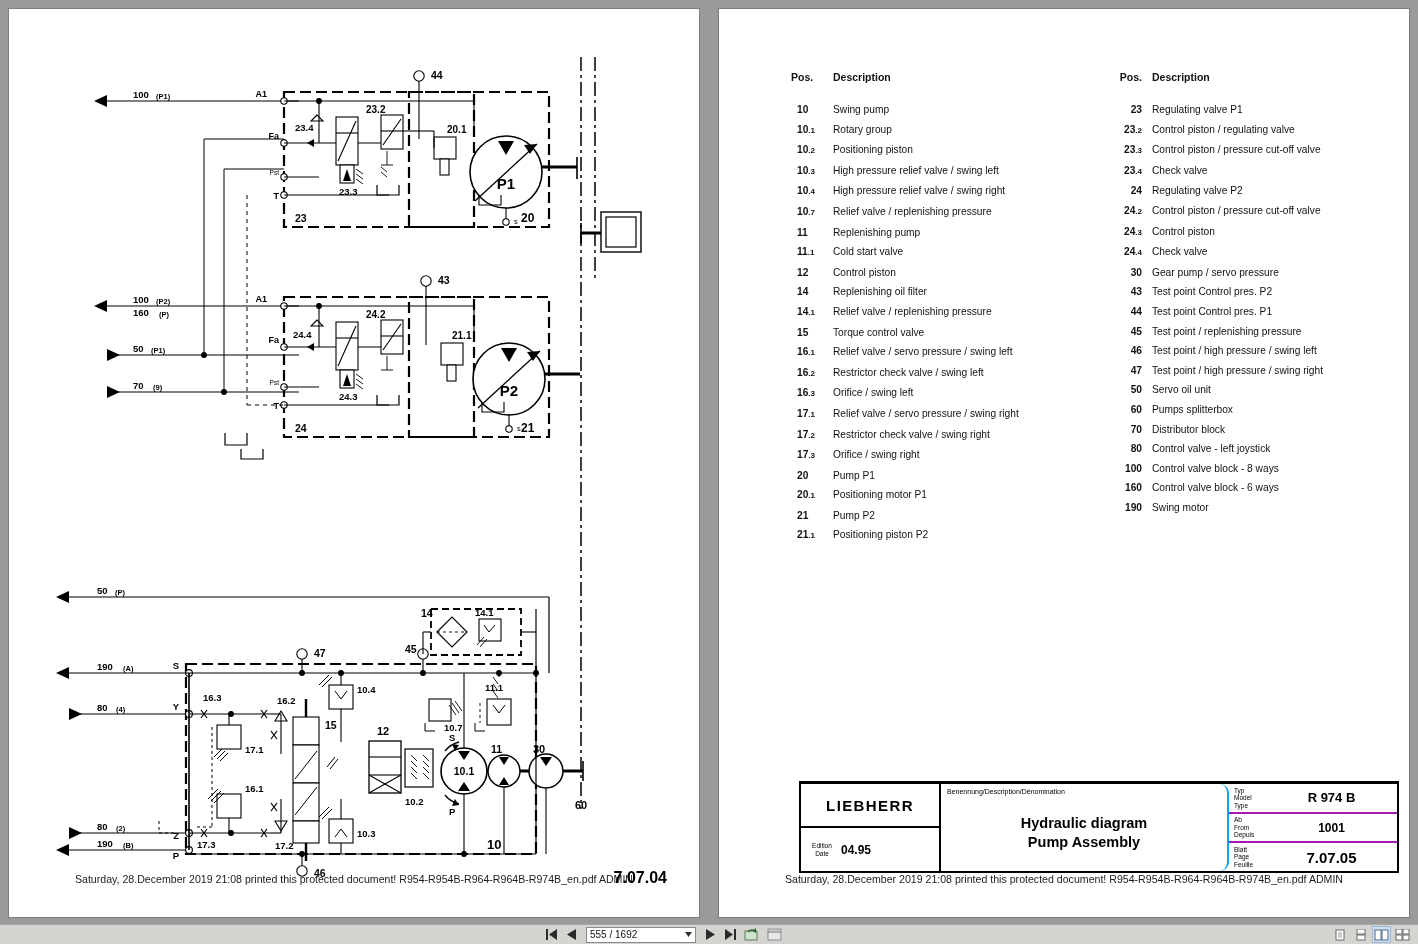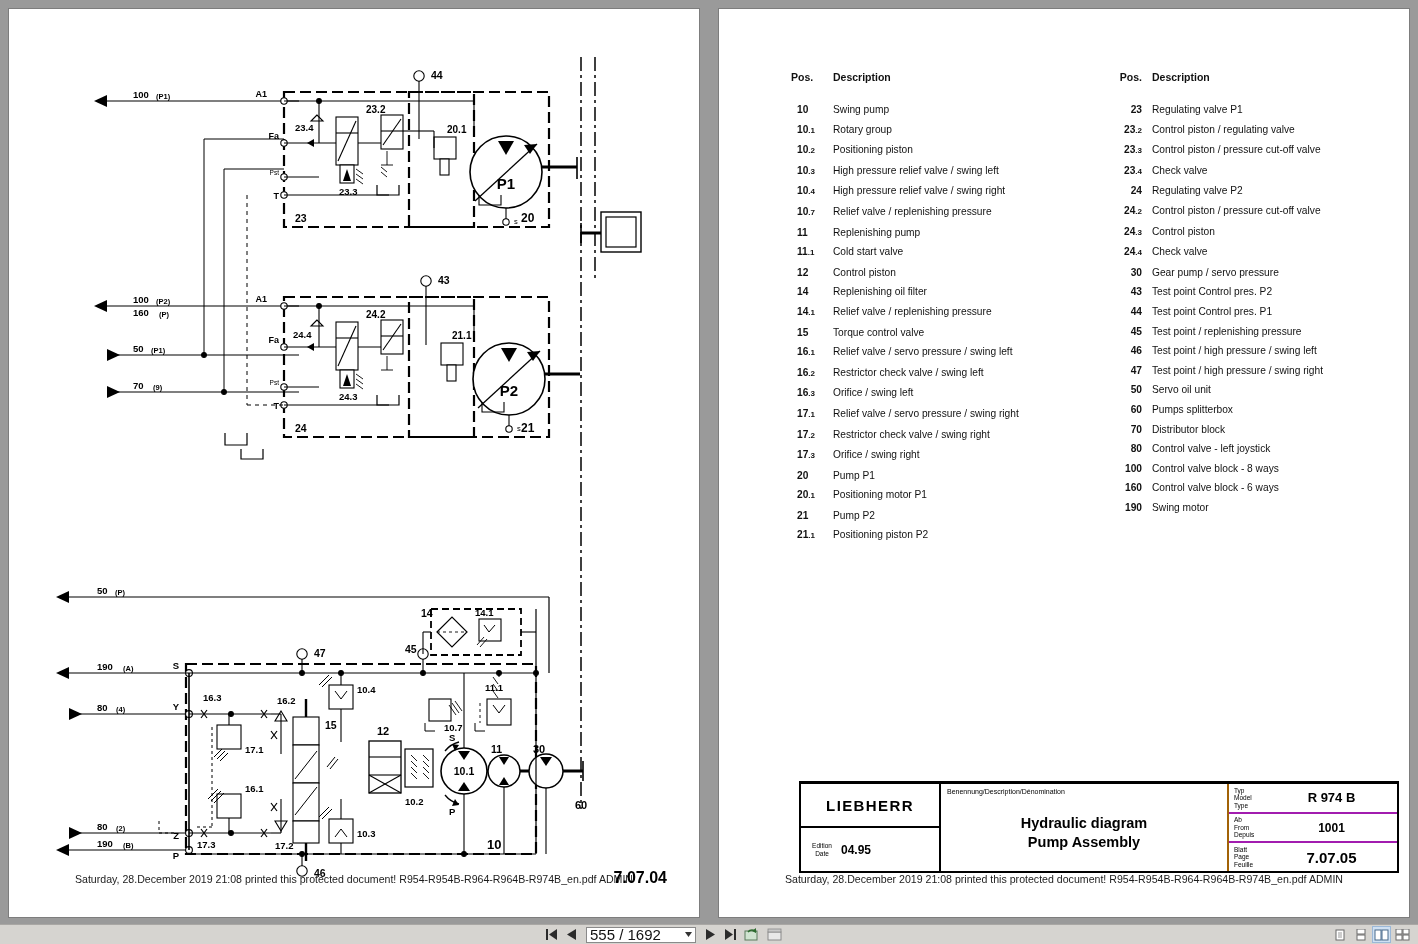--- a/index.html
+++ b/index.html
@@ -53,21 +53,21 @@
   }
   .tb-logo {
     flex: 0 0 44px; display: flex; align-items: center; justify-content: center;
     border-bottom: 2px solid #000;
     font-weight: bold; font-size: 15px; letter-spacing: 1.4px;
     font-family: "Liberation Sans", sans-serif;
   }
   .tb-edition { flex: 1; display: flex; align-items: center; padding-left: 2px; text-align: center; }
   .tb-edition .lbl { font-size: 6.5px; line-height: 7.5px; width: 38px; }
   .tb-edition .val { font-weight: bold; font-size: 12px; }
-  .tb-desc-cell { flex: 1; border-right: 2px solid #a16207; display: flex; flex-direction: column; }
+  .tb-desc-cell { flex: 1; border-right: 2px solid #0ea5e9; display: flex; flex-direction: column; border-radius: 9px; }
   .tb-desc-head { font-size: 7px; padding: 4px 0 0 6px; }
   .tb-desc-body {
     flex: 1; display: flex; flex-direction: column;
     align-items: center; justify-content: center;
     font-weight: bold; font-size: 14.5px; line-height: 19px;
   }
   .tb-meta-cell { width: 168px; display: flex; flex-direction: column; }
   .tb-meta-row { flex: 1; display: flex; align-items: center; padding-left: 5px; }
   .tb-meta-row.brd { border-bottom: 2px solid #a21caf; }
   .tb-meta-row .lbl { font-size: 6.5px; line-height: 7.5px; width: 32px; }
@@ -100,21 +100,21 @@
   .nav-group { display: flex; align-items: center; gap: 2px; }
   .navbtn {
     width: 17px; height: 16px; display: flex; align-items: center; justify-content: center;
     background: transparent; border: none; cursor: pointer;
   }
   .navbtn svg { display: block; }
   .pagebox {
     width: 110px; height: 16px; background: #fff;
     border: 1px solid #8a8a8a; margin: 0 4px;
     display: flex; align-items: center; padding: 0 3px;
-    font-size: 15px; color: #111;
+    font-size: 10px; color: #111;
   }
   .pagebox .txt { flex: 1; }
   .pagebox .caret { width: 8px; display: flex; align-items: center; justify-content: center; }
   .iconbtn {
     width: 19px; height: 17px; margin-left: 2px;
     display: flex; align-items: center; justify-content: center;
     border: 1px solid transparent; cursor: pointer;
   }
   .iconbtn.active { background: #cfe0f2; border: 1px solid #9bb8d8; }
   .view-group { display: flex; align-items: center; margin-right: 6px; }

